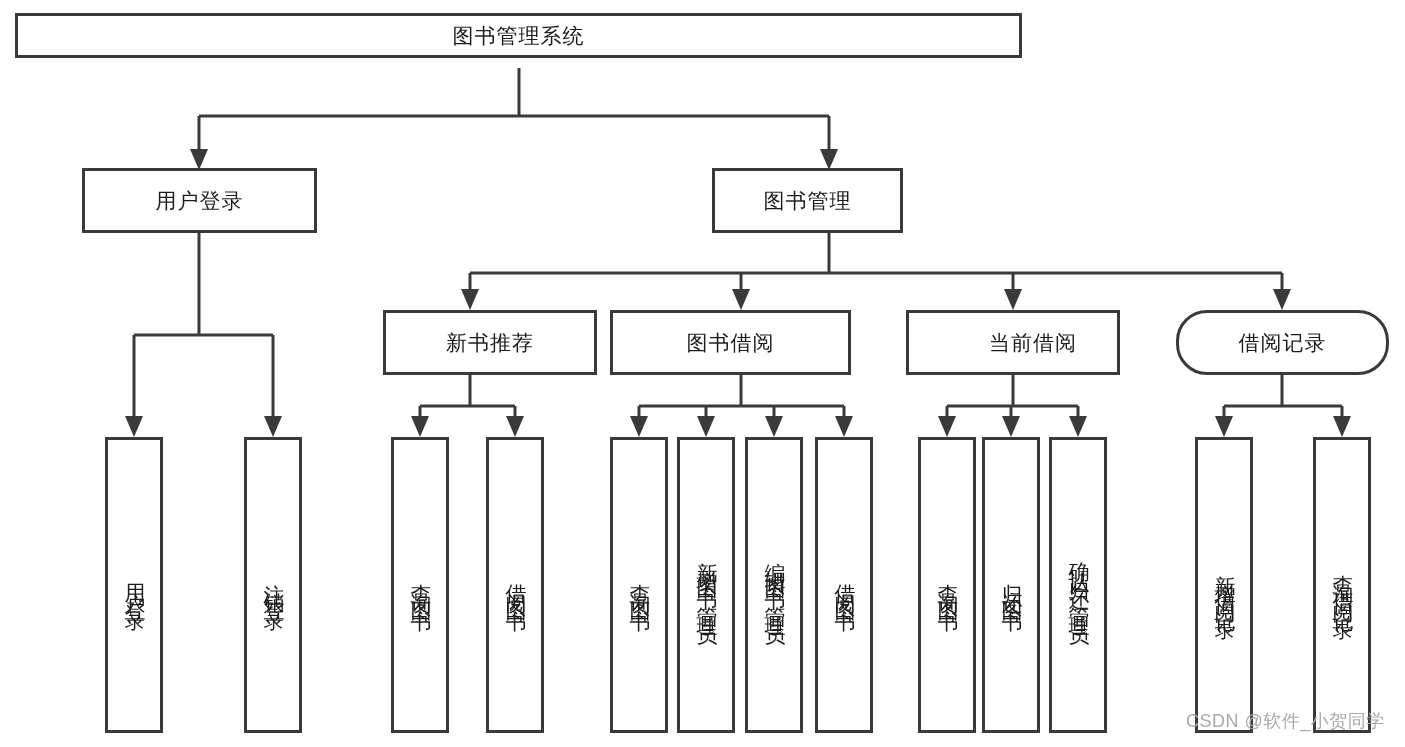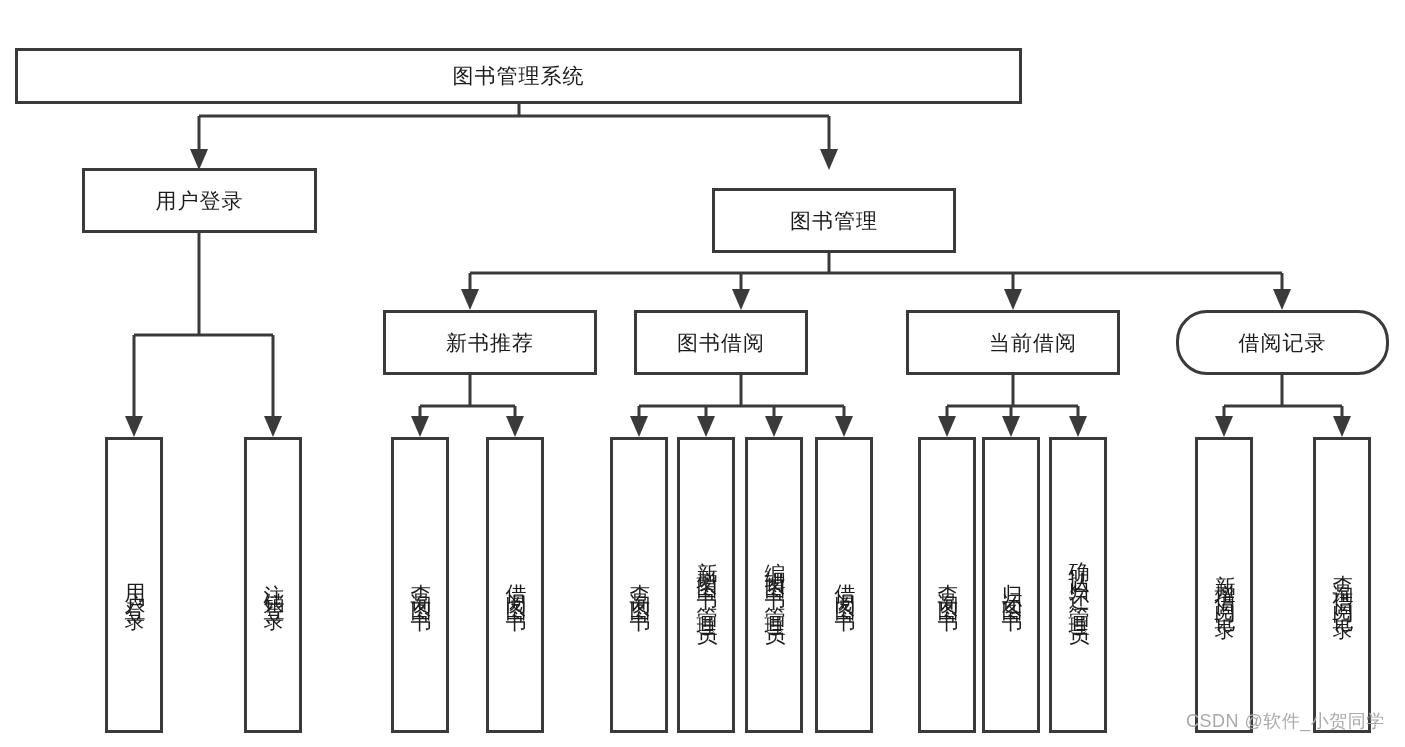--- a/index.html
+++ b/index.html
@@ -105,27 +105,27 @@
       <polygon points="765,416 783,416 774,437"></polygon>
       <polygon points="835,416 853,416 844,437"></polygon>
       <polygon points="938,416 956,416 947,437"></polygon>
       <polygon points="1002,416 1020,416 1011,437"></polygon>
       <polygon points="1069,416 1087,416 1078,437"></polygon>
       <polygon points="1215,416 1233,416 1224,437"></polygon>
       <polygon points="1333,416 1351,416 1342,437"></polygon>
     </g>
   </svg>
 
-  <div class="box h" style="left:15px; top:13px; width:1007px; height:56px;margin-top:35px;">图书管理系统</div>
+  <div class="box h" style="left:15px; top:13px; width:1007px; height:45px;">图书管理系统</div>
 
   <div class="box h" style="left:82px; top:168px; width:235px; height:65px;">用户登录</div>
-  <div class="box h" style="left:712px; top:168px; width:244px; height:65px;margin-top:20px;">图书管理</div>
+  <div class="box h" style="left:712px; top:168px; width:191px; height:65px;">图书管理</div>
 
   <div class="box h" style="left:363px; top:310px; width:214px; height:65px;margin-left:20px;">新书推荐</div>
-  <div class="box h" style="left:634px; top:310px; width:174px; height:65px;">图书借阅</div>
+  <div class="box h" style="left:610px; top:310px; width:241px; height:65px;">图书借阅</div>
   <div class="box h" style="left:906px; top:310px; width:214px; height:65px;padding-left:40px;">当前借阅</div>
   <div class="box h" style="left:1176px; top:310px; width:213px; height:65px;border-radius:31px;">借阅记录</div>
 
   <div class="box v" style="left:105px;">用户登录</div>
   <div class="box v" style="left:244px;">注销登录</div>
 
   <div class="box v" style="left:391px;">查询图书</div>
   <div class="box v" style="left:486px;">借阅图书</div>
 
   <div class="box v" style="left:610px;">查询图书</div>

